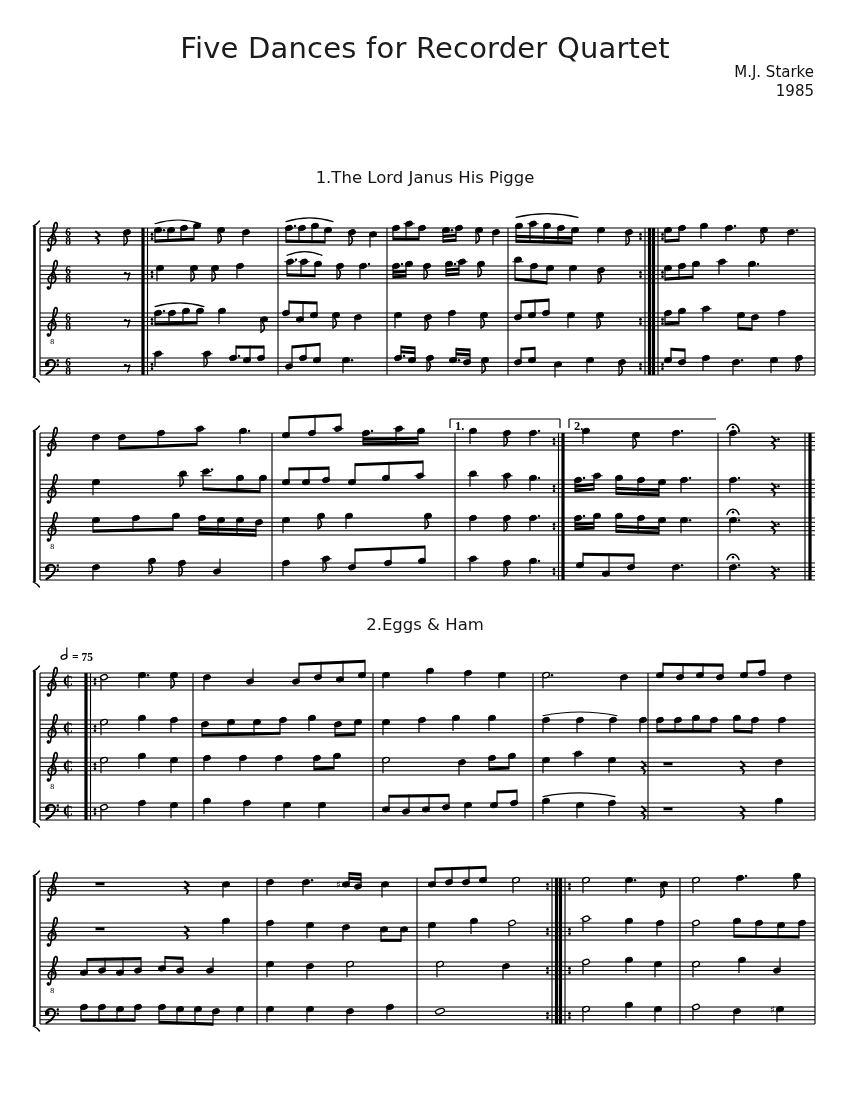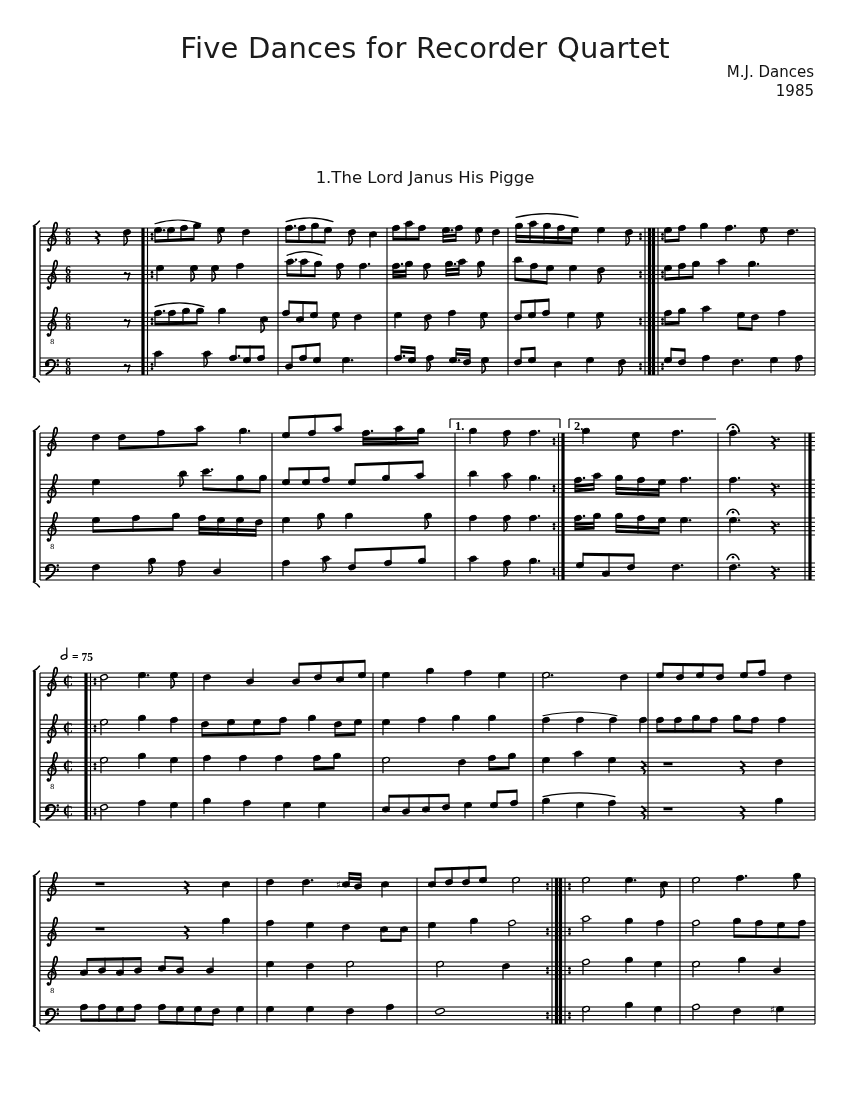--- a/index.html
+++ b/index.html
@@ -12,24 +12,25 @@
   #h1{top:168px;}
   #h2{top:615px;}
   svg#score{position:absolute;left:0;top:0;}
 </style>
 </head>
 <body>
 
 <div class="page">
   <div class="title">Five Dances for Recorder Quartet</div>
   <div class="byline">
-    <div>M.J. Dances</div>
+    <div>M.J. Starke</div>
     <div>1985</div>
   </div>
   <div class="mv-heading" id="h1">1.The Lord Janus His Pigge</div>
+  <div class="mv-heading" id="h2">2.Eggs &amp; Ham</div>
   <svg id="score" width="850" height="1100" viewBox="0 0 850 1100">
       <g>
         <line x1="40" y1="228" x2="815" y2="228" stroke="#000000" stroke-width="1"></line>
         <line x1="40" y1="232.25" x2="815" y2="232.25" stroke="#000000" stroke-width="1"></line>
         <line x1="40" y1="236.5" x2="815" y2="236.5" stroke="#000000" stroke-width="1"></line>
         <line x1="40" y1="240.75" x2="815" y2="240.75" stroke="#000000" stroke-width="1"></line>
         <line x1="40" y1="245" x2="815" y2="245" stroke="#000000" stroke-width="1"></line>
         <line x1="40" y1="266" x2="815" y2="266" stroke="#000000" stroke-width="1"></line>
         <line x1="40" y1="270.25" x2="815" y2="270.25" stroke="#000000" stroke-width="1"></line>
         <line x1="40" y1="274.5" x2="815" y2="274.5" stroke="#000000" stroke-width="1"></line>

